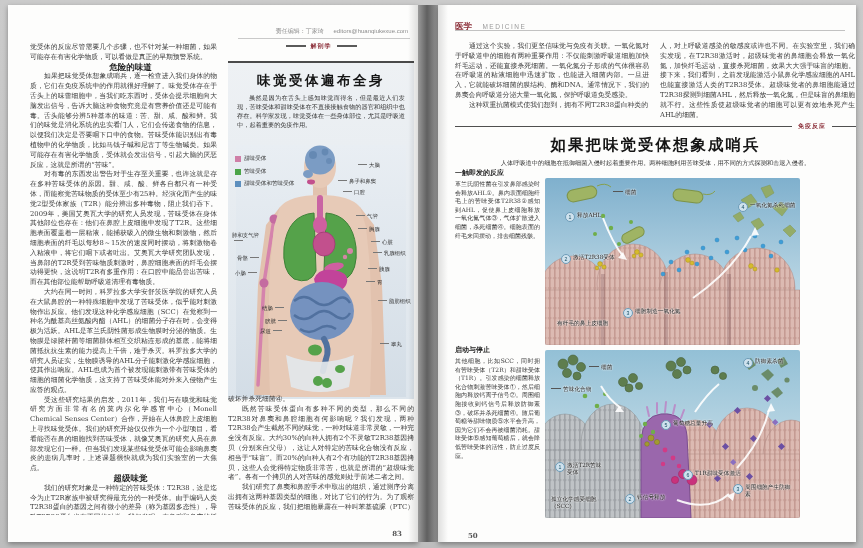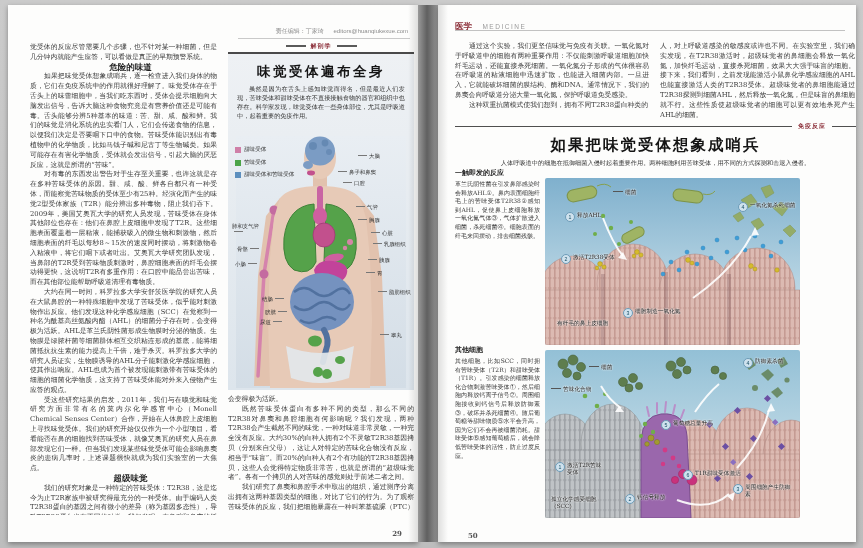--- a/index.html
+++ b/index.html
@@ -32,21 +32,21 @@
 
   
   #l-col1{position:absolute;left:22px;top:38px;width:187px;height:472px;overflow:hidden;}
   #l-col2-text{position:absolute;left:220px;top:390px;width:186px;height:118px;overflow:hidden;}
 
   
   #fig1{position:absolute;left:220px;top:36px;width:186px;}
   .tagrow{display:flex;align-items:center;justify-content:center;gap:5px;height:10px;}
   .tagrow .dash{width:20px;border-top:2px solid #5a5a5a;}
   .tagrow .tag{font-size:6px;font-weight:bold;color:#8c2f39;letter-spacing:1px;}
-  #fig1-box{position:relative;margin-top:1px;height:336px;border-top:2px solid #4a4a4a;
+  #fig1-box{position:relative;margin-top:10px;height:336px;border-top:2px solid #4a4a4a;
             background:linear-gradient(#eef1f4,#dde5ec);overflow:hidden;}
   #fig1-title{margin-top:9px;text-align:center;font-size:13.5px;font-weight:bold;color:#151515;letter-spacing:2.5px;}
   #fig1-intro{margin:4px 9px 0;font-size:6.2px;line-height:8.9px;text-align:justify;color:#333;text-indent:12px;}
   #fig1-legend{position:absolute;left:7px;top:92px;}
   .leg-row{display:flex;align-items:center;margin-bottom:4.5px;}
   .leg-sw{width:6px;height:6px;margin-right:3px;flex:0 0 auto;}
   .leg-lab{font-size:5.6px;color:#333;white-space:nowrap;}
   #anatomy-svg{position:absolute;left:0;top:80px;width:186px;height:256px;}
   .alabel{position:absolute;font-size:5.4px;color:#2e2e2e;white-space:nowrap;line-height:6.2px;}
   .alabel.r::before{content:"";display:inline-block;width:9px;border-top:1px solid #777;vertical-align:2px;margin-right:2px;}
@@ -80,21 +80,21 @@
 <body>
 
 <div class="page" id="page-left">
   <div class="mast-l">
     <span>责任编辑：丁家琦</span>
     <span style="margin-left:8px;">editors@huanqiukexue.com</span>
   </div>
   <div class="mast-rule-l"></div>
 
   <div id="l-col1" class="bt">
-    <p class="noind">觉受体的反应尽管需要几个步骤，也不针对某一种细菌，但是几分钟内就能产生应答，可以看做是真正的早期预警系统。</p>
+    <p class="noind">觉受体的反应尽管需要几个步骤，也不针对某一种细菌，如果可能存在有害化学物质，可以看做是真正的早期预警系统。</p>
     <p class="colhead">危险的味道</p>
     <p>如果把味觉受体想象成哨兵，逐一检查进入我们身体的物质，它们在免疫系统中的作用就很好理解了。味觉受体存在于舌头上的味蕾细胞中，当我们吃东西时，受体会提示细胞向大脑发出信号，告诉大脑这种食物究竟是有营养价值还是可能有毒。舌头能够分辨5种基本的味道：苦、甜、咸、酸和鲜。我们的味觉是消化系统的忠实看门人，它们会传递食物的信息，以便我们决定是否要咽下口中的食物。苦味受体能识别出有毒植物中的化学物质，比如马钱子碱和尼古丁等生物碱类。如果可能存在有害化学物质，受体就会发出信号，引起大脑的厌恶反应，这就是所谓的“苦味”。</p>
     <p>对有毒的东西发出警告对于生存至关重要，也许这就是存在多种苦味受体的原因。甜、咸、酸、鲜各自都只有一种受体，而能察觉苦味物质的受体至少有25种。经演化而产生的味觉2型受体家族（T2R）能分辨出多种毒物，阻止我们吞下。2009年，美国艾奥瓦大学的研究人员发现，苦味受体在身体其他部位也存在：他们在鼻腔上皮细胞中发现了T2R。这些细胞表面覆盖着一层粘液，能捕获吸入的微生物和刺激物，然后细胞表面的纤毛以每秒8～15次的速度同时摆动，将刺激物卷入粘液中，将它们咽下或者吐出。艾奥瓦大学研究团队发现，当鼻部的T2R受到苦味物质刺激时，鼻腔细胞表面的纤毛会摆动得更快，这说明T2R有多重作用：在口腔中能品尝出苦味，而在其他部位能帮助呼吸道清理有毒物质。</p>
     <p>大约在同一时间，科罗拉多大学安舒茨医学院的研究人员在大鼠鼻腔的一种特殊细胞中发现了苦味受体，似乎能对刺激物作出反应。他们发现这种化学感应细胞（SCC）在觉察到一种名为酰基高丝氨酸内酯（AHL）的细菌分子存在时，会变得极为活跃。AHL是革兰氏阴性菌形成生物膜时分泌的物质。生物膜是绿脓杆菌等细菌群体相互交织粘连形成的基底，能将细菌抵抗抗生素的能力提高上千倍，难于杀灭。科罗拉多大学的研究人员证实，生物膜诱导的AHL分子能刺激化学感应细胞，使其作出响应。AHL也成为首个被发现能刺激带有苦味受体的细胞的细菌化学物质，这支持了苦味受体能对外来入侵物产生应答的观点。</p>
     <p>受这些研究结果的启发，2011年，我们与在嗅觉和味觉研究方面非常有名的莫内尔化学感官中心（Monell Chemical Senses Center）合作，开始在人体鼻腔上皮细胞上寻找味觉受体。我们的研究开始仅仅作为一个小型项目，看看能否在鼻的细胞找到苦味受体，就像艾奥瓦的研究人员在鼻部发现它们一样。但当我们发现某些味觉受体可能会影响鼻窦炎的患病几率时，上述课题很快就成为我们实验室的一大焦点。</p>
     <p class="colhead">超级味觉</p>
     <p>我们的研究对象是一种特定的苦味受体：T2R38，这是迄今为止T2R家族中被研究得最充分的一种受体。由于编码人类T2R38蛋白的基因之间有微小的差异（称为基因多态性），导致T2R38蛋白也有不同的种类。我们发现，在鼻腔和鼻窦的纤毛上</p>
   </div>
 
   <div id="fig1">
@@ -189,26 +189,26 @@
         <div class="alabel l" style="left:9px;top:192px;">骨骼</div>
         <div class="alabel l" style="left:7px;top:207px;">小肠</div>
         <div class="alabel l" style="left:34px;top:242px;">结肠</div>
         <div class="alabel l" style="left:37px;top:255px;">膀胱</div>
         <div class="alabel l" style="left:32px;top:265px;">尿道</div>
       </div>
     </div>
   </div>
 
   <div id="l-col2-text" class="bt">
-    <p class="noind">会变得极为活跃。</p>
+    <p class="noind">破坏并杀死细菌④。</p>
     <p>既然苦味受体蛋白有多种不同的类型，那么不同的T2R38对鼻窦和鼻腔细胞有何影响呢？我们发现，两种T2R38会产生截然不同的味觉，一种对味道非常灵敏，一种完全没有反应。大约30%的白种人拥有2个不灵敏T2R38基因拷贝（分别来自父母），这让人对特定的苦味化合物没有反应，相当于“味盲”。而20%的白种人有2个有功能的T2R38基因拷贝，这些人会觉得特定物质非常苦，也就是所谓的“超级味觉者”。各有一个拷贝的人对苦味的感觉则处于前述二者之间。</p>
     <p>我们研究了鼻窦和鼻腔手术中取出的组织，通过测序分离出拥有这两种基因类型的细胞，对比了它们的行为。为了观察苦味受体的反应，我们把细胞暴露在一种叫苯基硫脲（PTC）的化学物质中，这也是T2R38味觉检测中常用的物质。结果让我们十分兴奋：超级味觉者的细胞释放出大量一氧化氮，但是味盲细胞却没有。</p>
   </div>
 
-  <div class="pagenum" style="right:16px;top:524px;">29</div>
+  <div class="pagenum" style="right:16px;top:524px;">83</div>
 </div>
 
 <div id="gutter"></div>
 
 <div class="page" id="page-right">
   <div class="mast-r">
     <span class="cn">医学</span>
     <span class="en">MEDICINE</span>
   </div>
   <div class="mast-rule-r"></div>
@@ -228,21 +228,21 @@
       <span class="line" style="flex:0 0 24px;"></span>
     </div>
     <div id="fig2-title">如果把味觉受体想象成哨兵</div>
     <div id="fig2-sub">人体呼吸道中的细胞在抵御细菌入侵时起着重要作用。两种细胞利用苦味受体，用不同的方式探测和击退入侵者。</div>
 
     <div class="sidebar" style="top:46px;">
       <h4>一触即发的反应</h4>
       <div class="sb">革兰氏阴性菌在引发鼻部感染时会释放AHL①。鼻内表面细胞纤毛上的苦味受体T2R38②感知到AHL，促使鼻上皮细胞释放一氧化氮气体③，气体扩散进入细菌，杀死细菌④。细胞表面的纤毛来回摆动，排去细菌残骸。</div>
     </div>
     <div class="sidebar" style="top:223px;">
-      <h4>其他细胞</h4>
+      <h4>启动与停止</h4>
       <div class="sb">其他细胞，比如SCC，同时拥有苦味受体（T2R）和甜味受体（T1R）。引发感染的细菌释放化合物刺激苦味受体①，然后细胞内释放钙离子信号②。周围细胞接收到钙信号后释放防御素③，破坏并杀死细菌④。随后葡萄糖等甜味物质⑤水平会升高，因为它们不会再被细菌消耗。甜味受体⑥感知葡萄糖后，就会降低苦味受体的活性，防止过度反应。</div>
     </div>
 
     <div class="panel" style="top:56px;height:167px;">
       <svg width="255" height="167" viewBox="0 0 255 167">
         <defs>
           <linearGradient id="sky1" x1="0" y1="0" x2="0" y2="1">
             <stop offset="0" stop-color="#7fb0cd"></stop>
               <stop offset="0.6" stop-color="#b5d3e2"></stop>
               <stop offset="1" stop-color="#cfe1ea"></stop>

